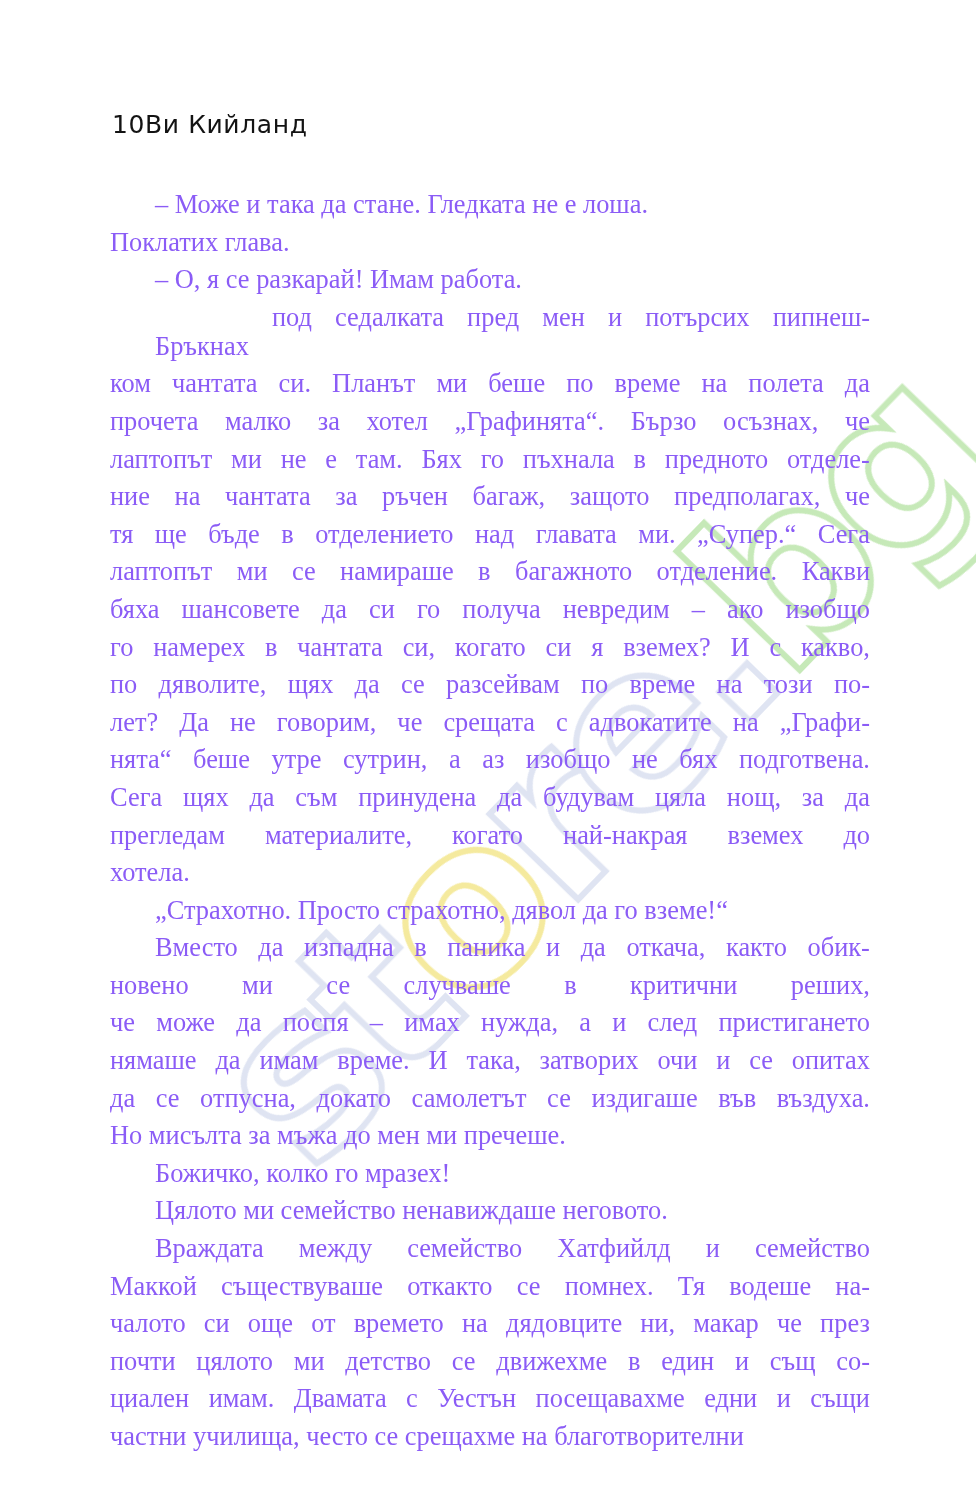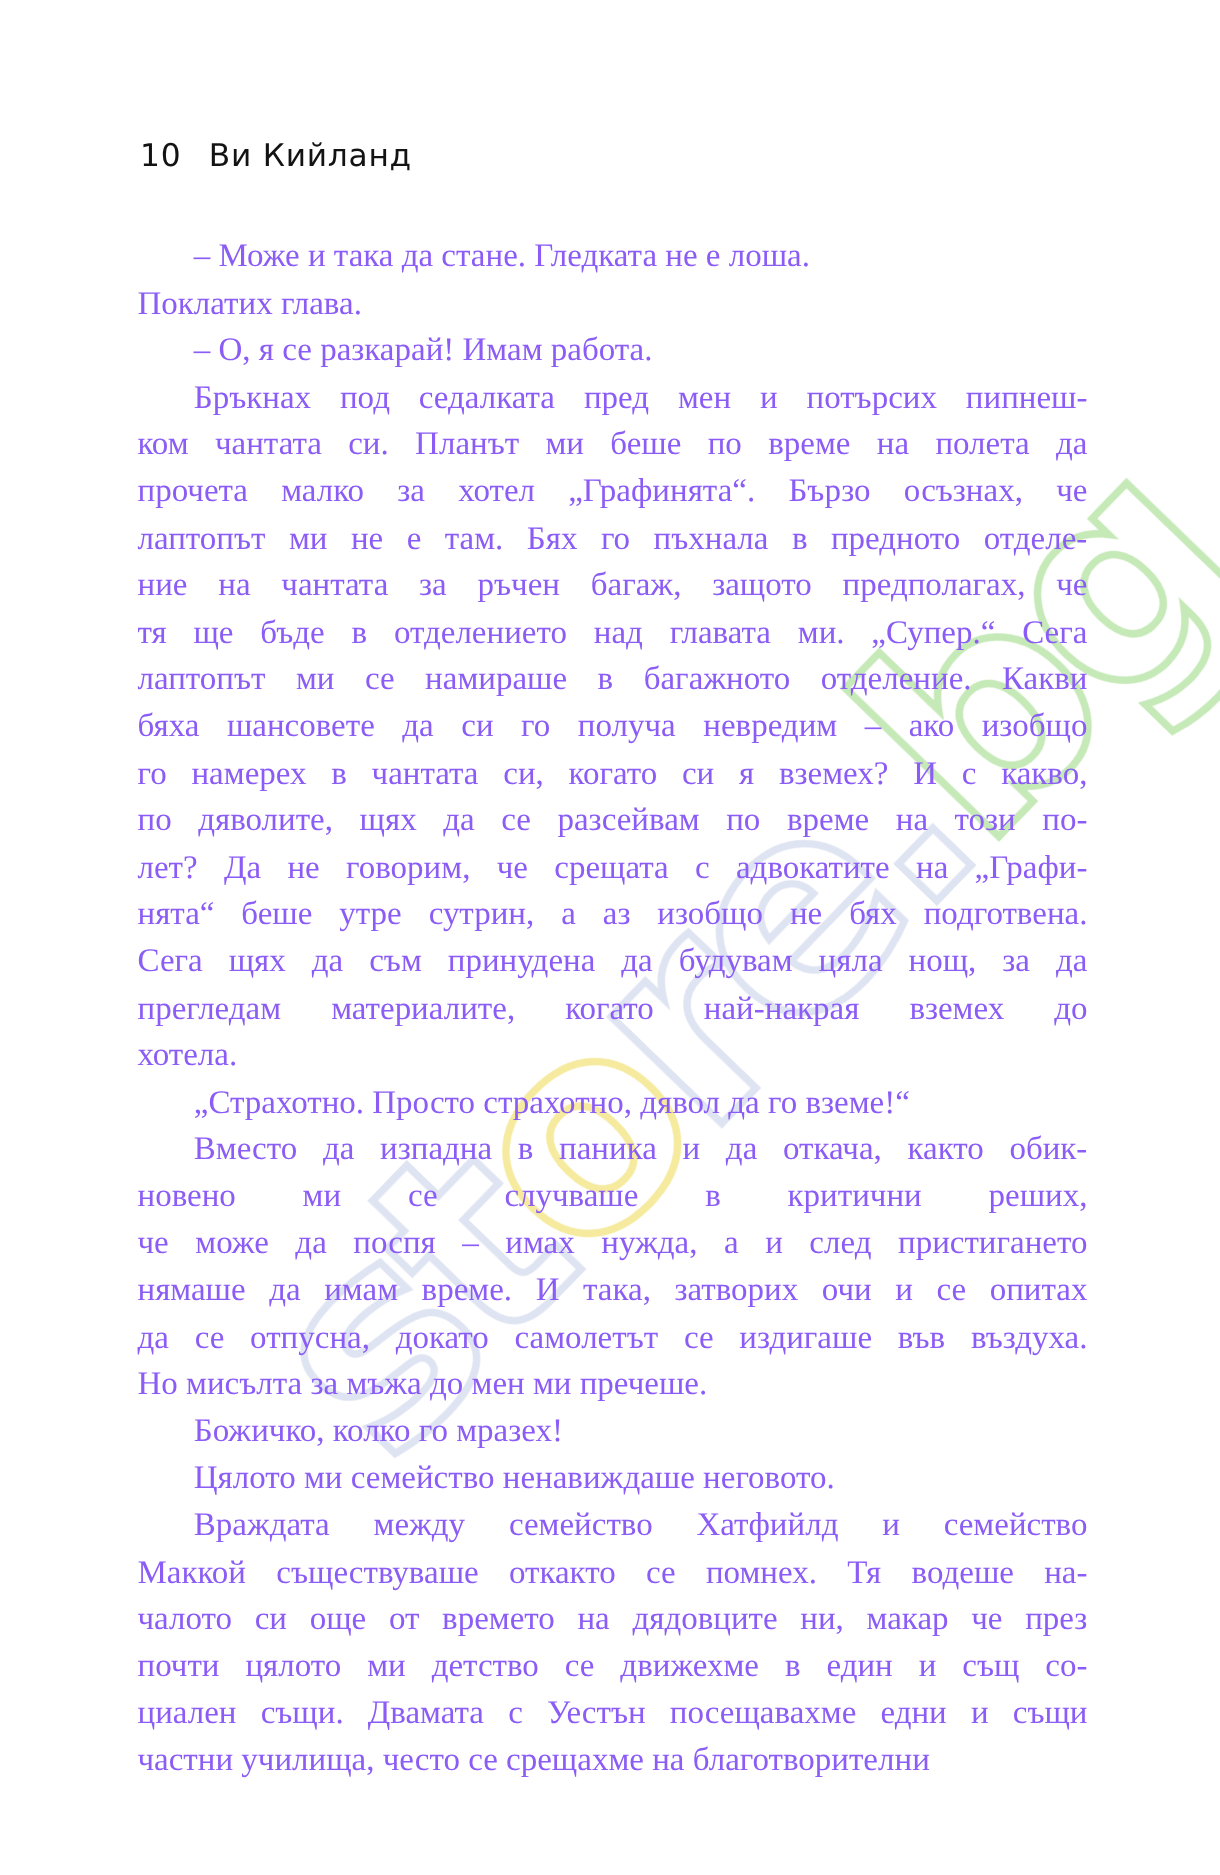--- a/index.html
+++ b/index.html
@@ -64,21 +64,21 @@
     position: absolute;
     left: 112px;
     top: 110px;
     z-index: 3;
     font-family: "DejaVu Sans", "Liberation Sans", sans-serif;
     font-size: 25px;
     color: #131313;
     letter-spacing: 0.6px;
     white-space: nowrap;
   }
-  .running-head .folio { margin-right: 22px; }
+  .running-head .folio { }
 
   
   .textblock {
     position: absolute;
     left: 110px;
     top: 186px;
     width: 760px;
     z-index: 3;
     font-size: 26.4px;
     line-height: 37.6px;
@@ -124,21 +124,21 @@
         <span class="ln indent">– Може и така да стане. Гледката не е лоша.</span>
       </div>
       <div>
         <span class="ln">Поклатих глава.</span>
       </div>
       <div>
         <span class="ln indent">– О, я се разкарай! Имам работа.</span>
       </div>
       <div>
         <span class="ln just">
-          <i style="padding-left: 45px;">Бръкнах</i>
+          <i style="padding-left: 45px; margin-top: 29px;">Бръкнах</i>
           <i>под</i>
           <i>седалката</i>
           <i>пред</i>
           <i>мен</i>
           <i>и</i>
           <i>потърсих</i>
           <i>пипнеш-</i>
         </span>
         <span class="ln just">
           <i>ком</i>
@@ -405,21 +405,21 @@
           <i>се</i>
           <i>движехме</i>
           <i>в</i>
           <i>един</i>
           <i>и</i>
           <i>същ</i>
           <i>со-</i>
         </span>
         <span class="ln just">
           <i>циален</i>
-          <i>същи.</i>
+          <i>имам.</i>
           <i>Двамата</i>
           <i>с</i>
           <i>Уестън</i>
           <i>посещавахме</i>
           <i>едни</i>
           <i>и</i>
           <i>същи</i>
         </span>
         <span class="ln">частни училища, често се срещахме на благотворителни</span>
       </div>

